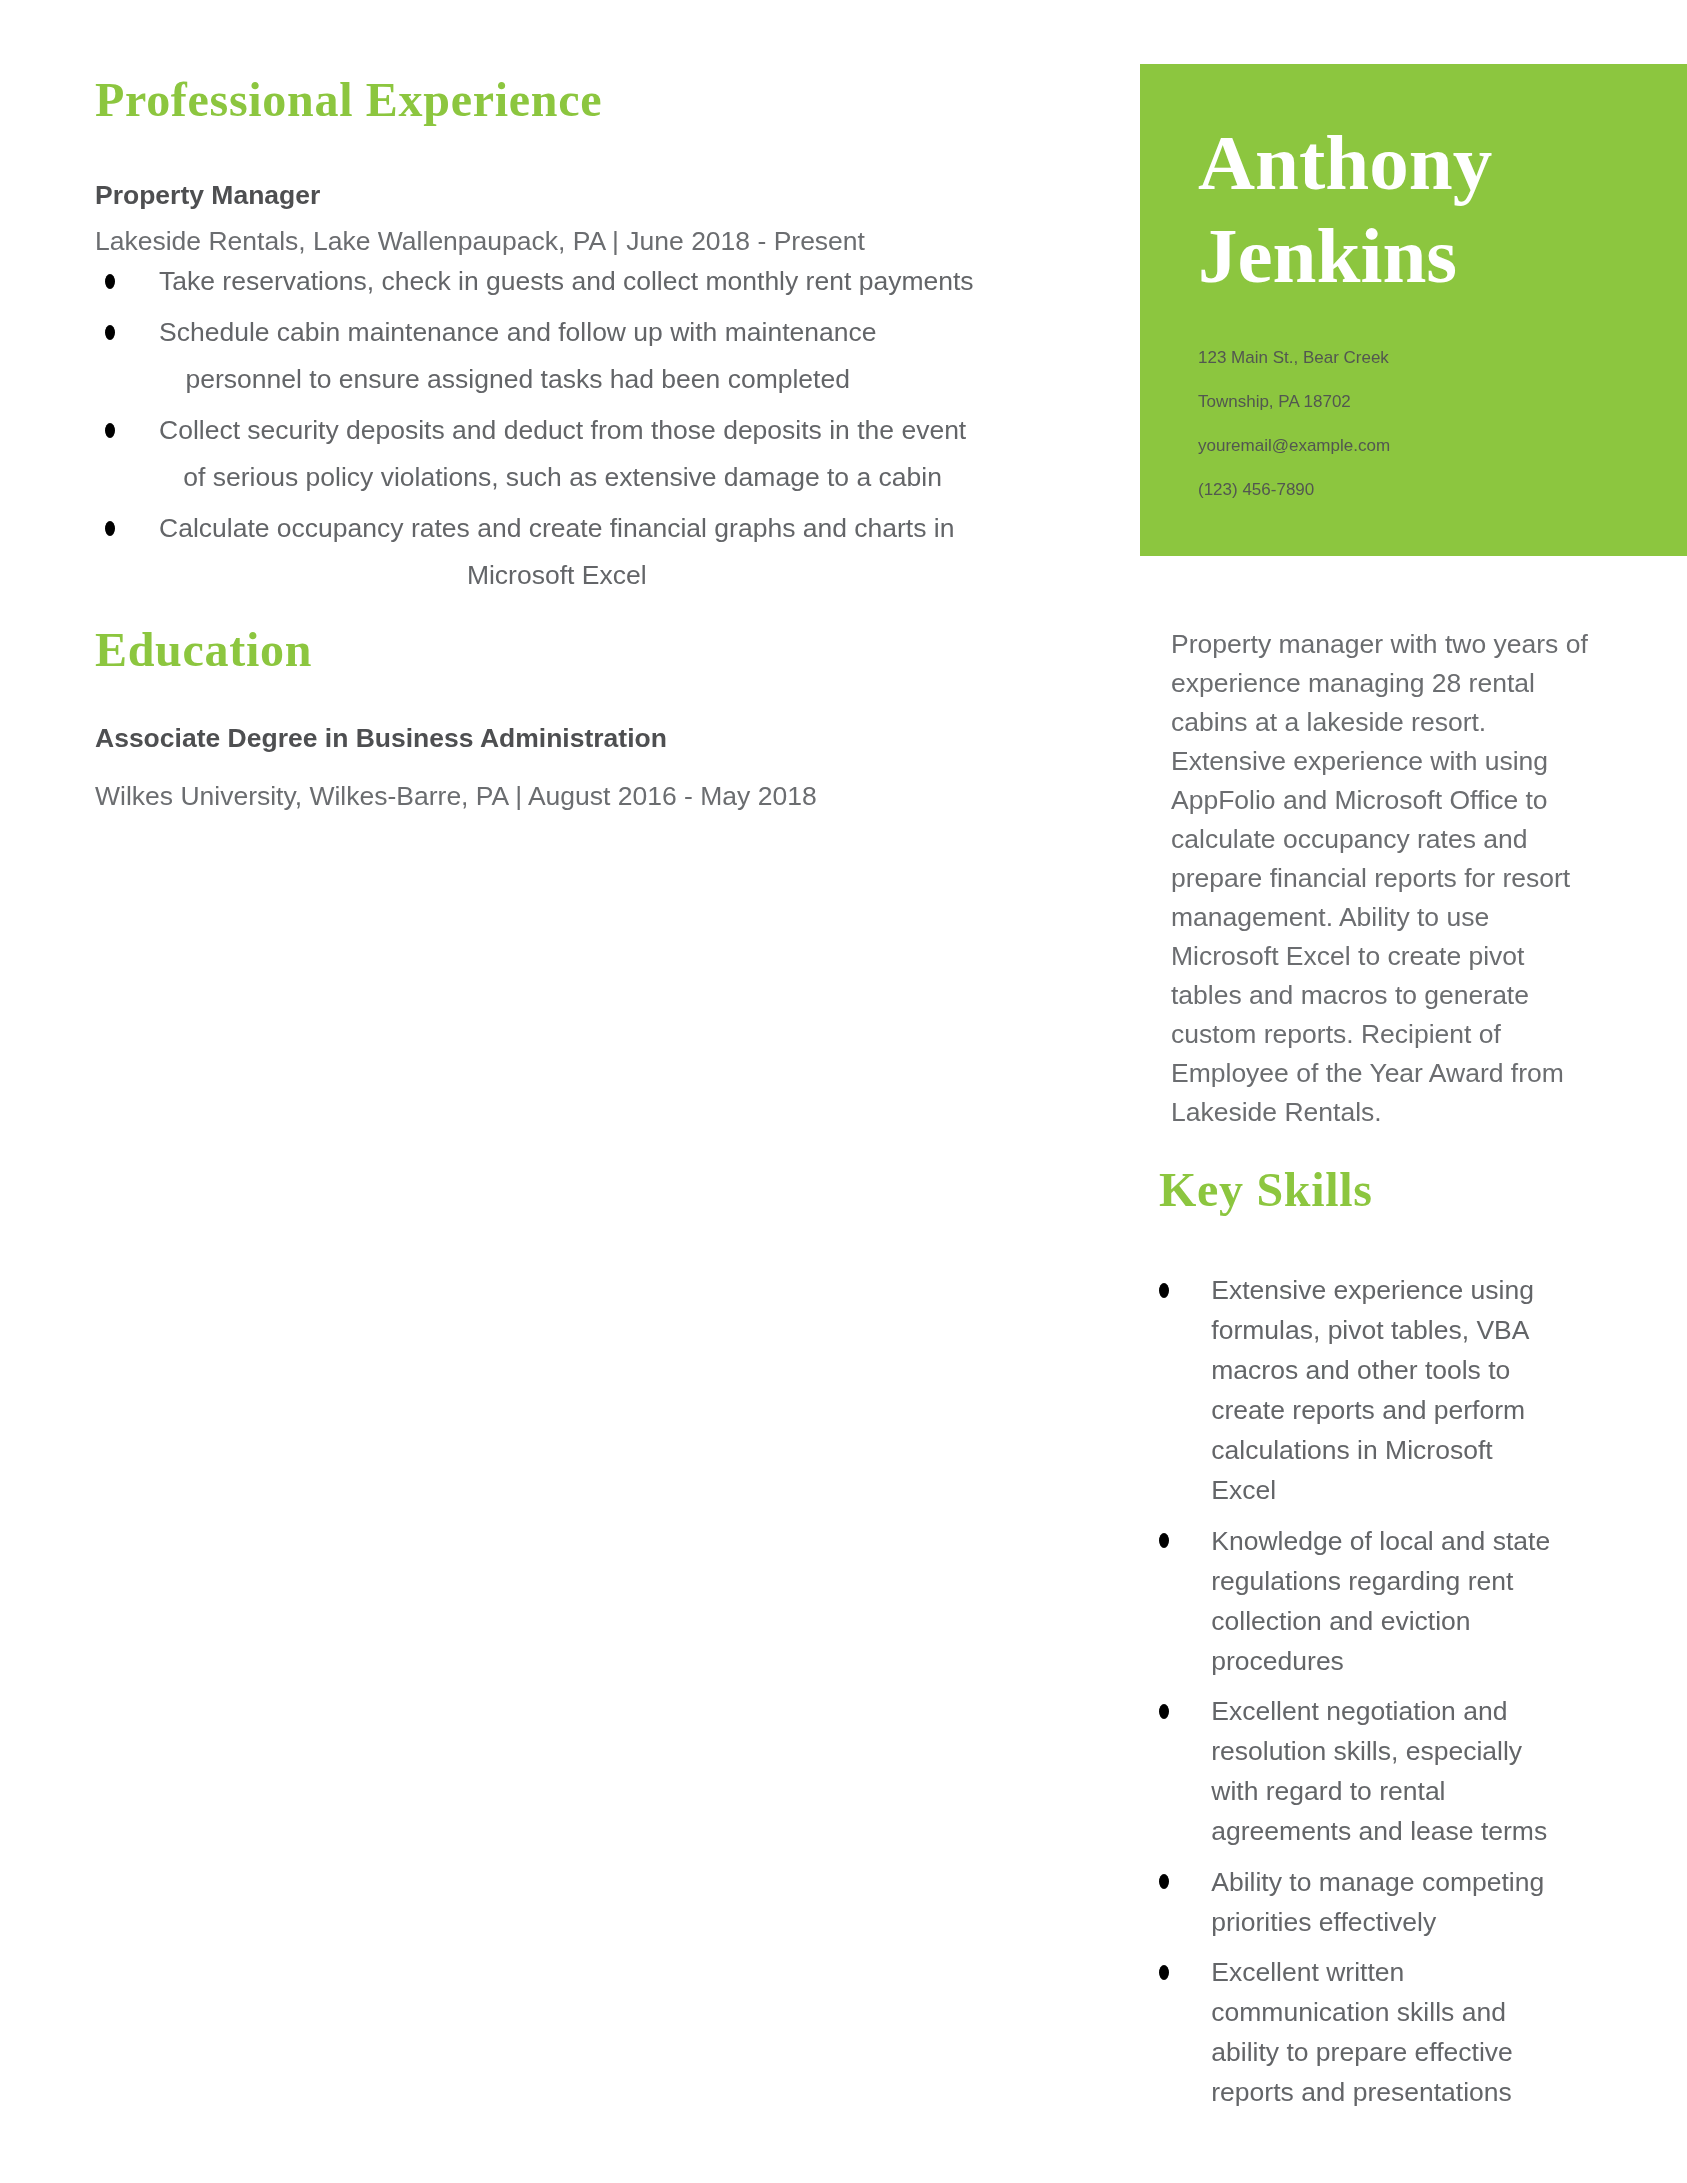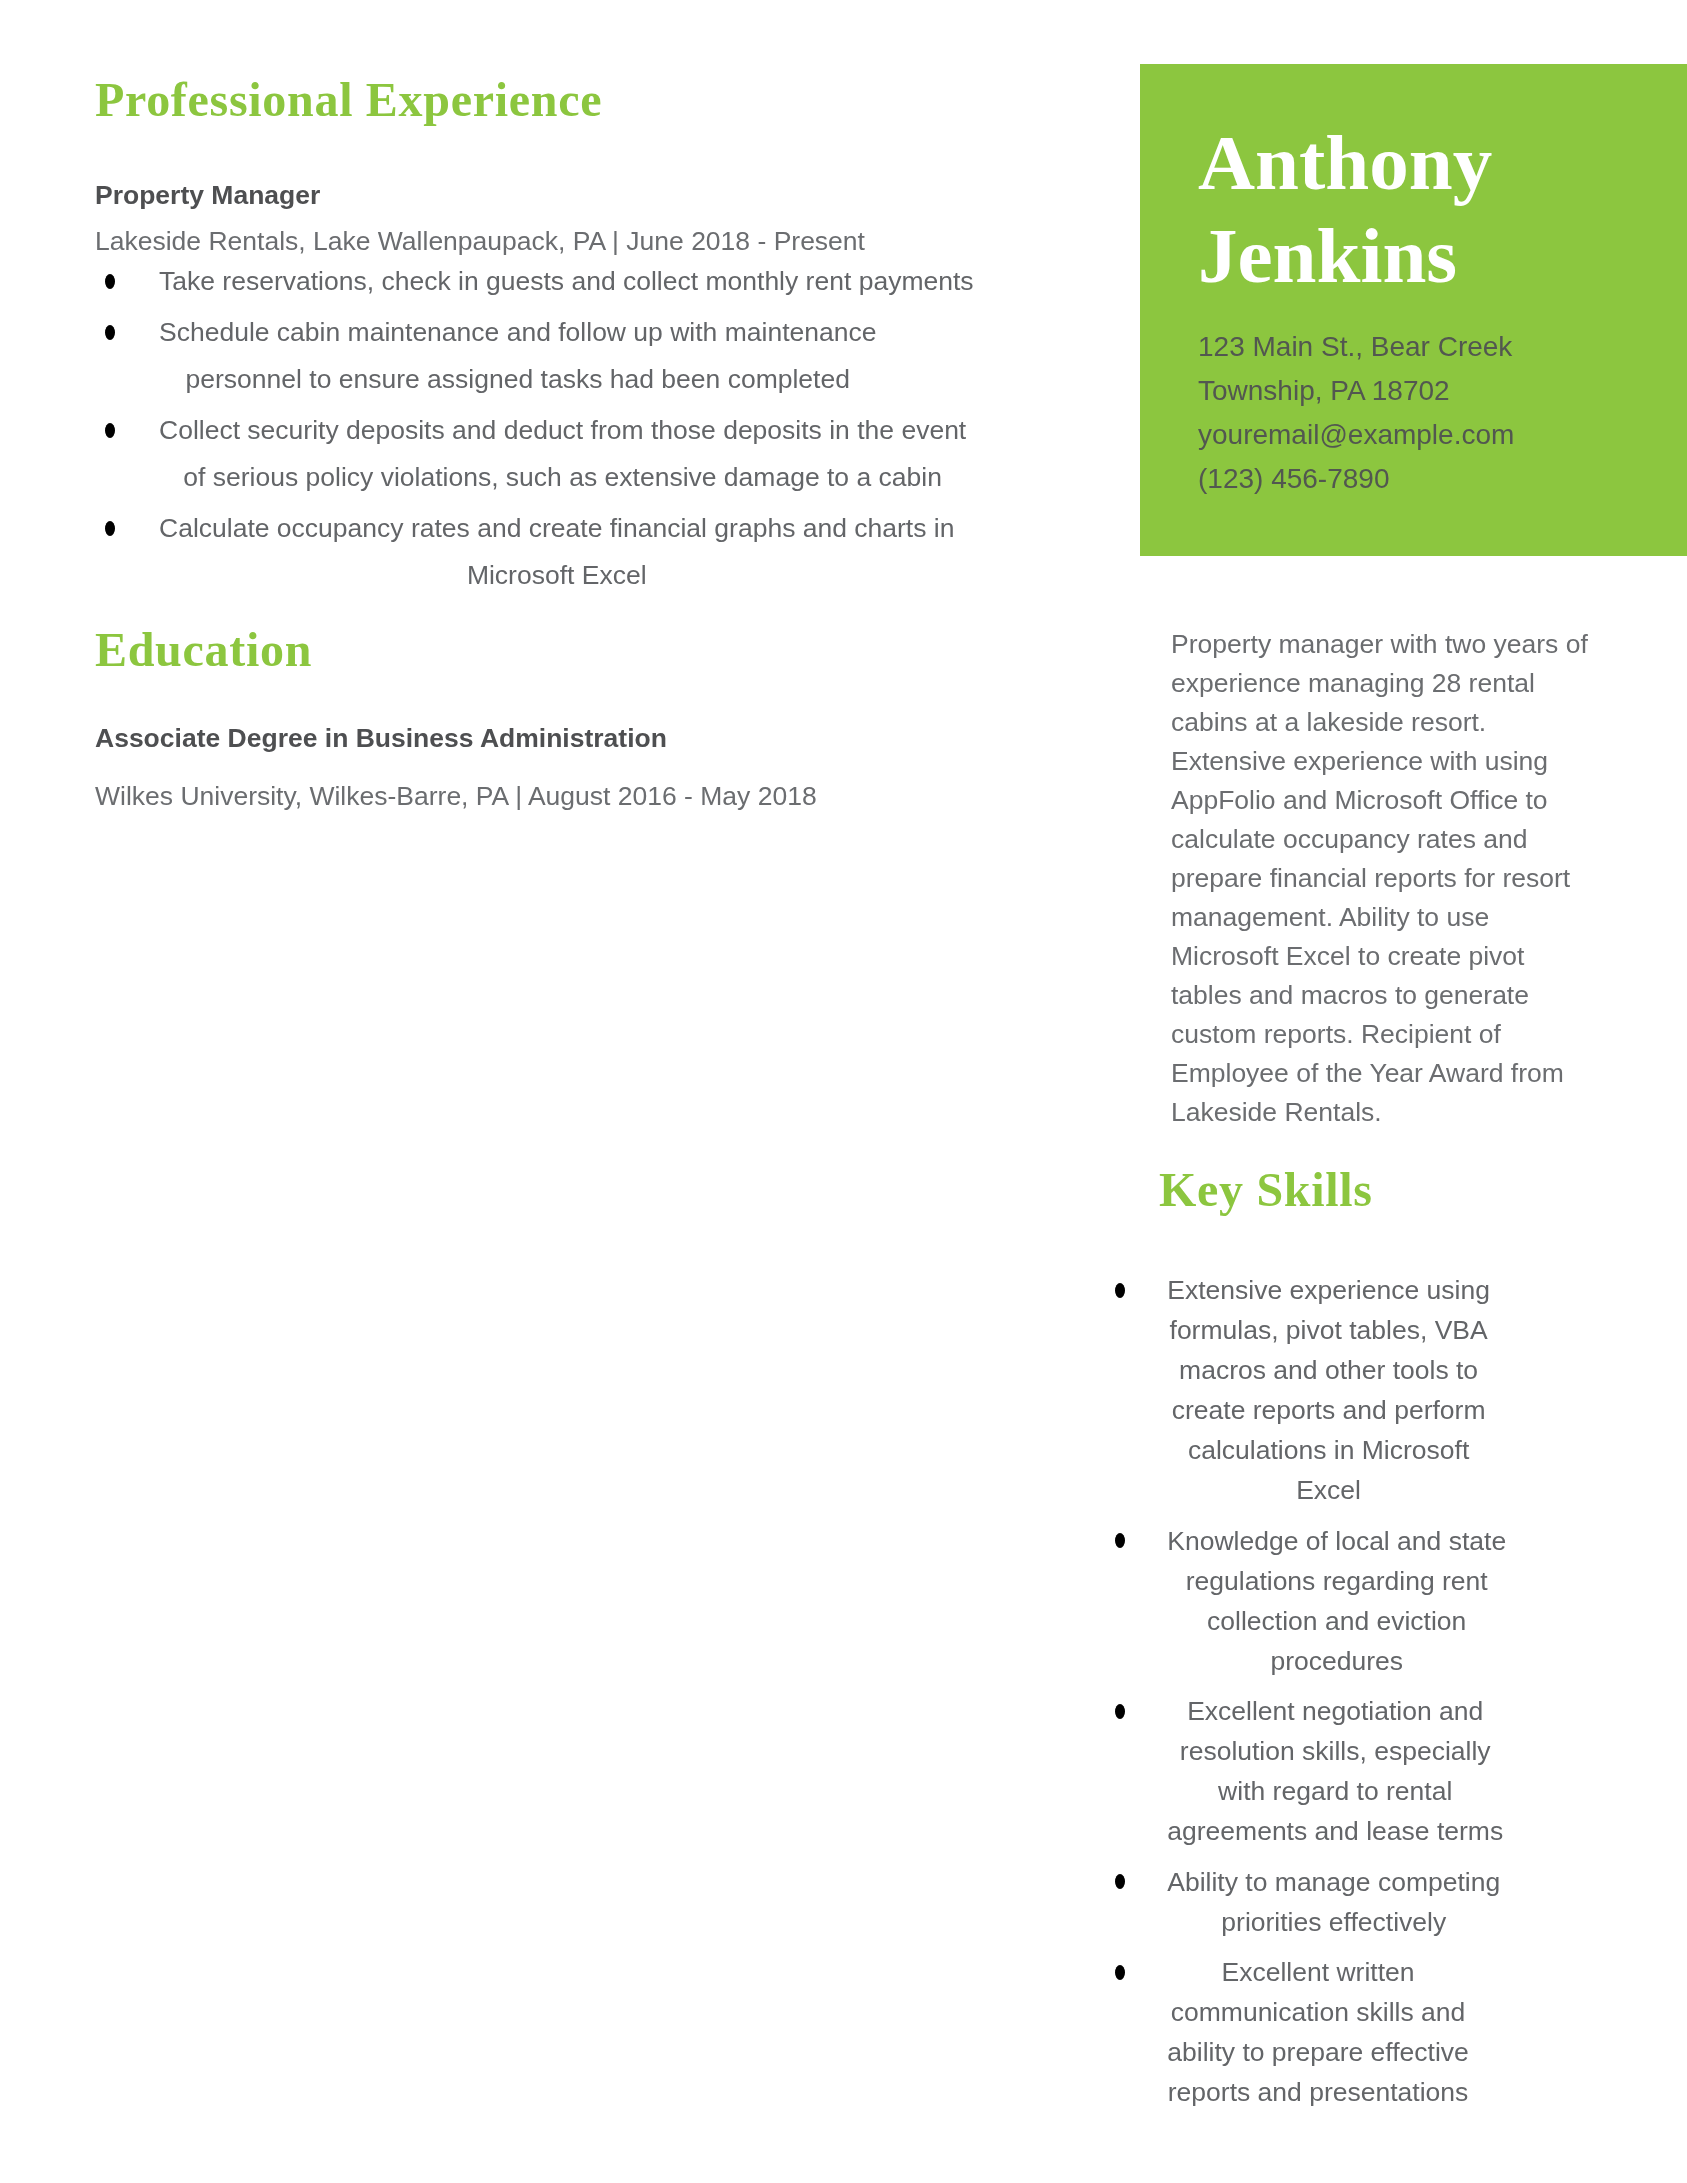--- a/index.html
+++ b/index.html
@@ -79,22 +79,22 @@
     box-sizing: border-box;
     padding: 52px 23px 0 58px;
   }
   .name {
     font-size: 79px;
     line-height: 93px;
     font-weight: bold;
     color: var(--name-text, #ffffff);
   }
   .contact {
-    margin-top: 23px;
-    font-size: 28px;
+    margin-top: 34px;
+    font-size: 17px;
     line-height: 44px;
     color: var(--contact-text, #525750);
   }
 
   .summary {
     position: absolute;
     left: 1159px;
     top: 613px;
     width: 473px;
     margin: 12px;
@@ -104,24 +104,23 @@
     white-space: pre-line;
   }
 
   #skills-heading {
     position: absolute;
     left: 1159px;
     top: 1163px;
   }
   .skills-list {
     position: absolute;
-    left: 1114px;
+    left: 1158px;
     top: 1270px;
     width: 470px;
-    text-align: center;
   }
   .skills-list li {
     display: flex;
     align-items: flex-start;
     padding-left: 1.3px;
     margin-bottom: 10.6px;
     font-size: 26.5px;
     line-height: 40px;
     color: var(--list-text, #636568);
   }

